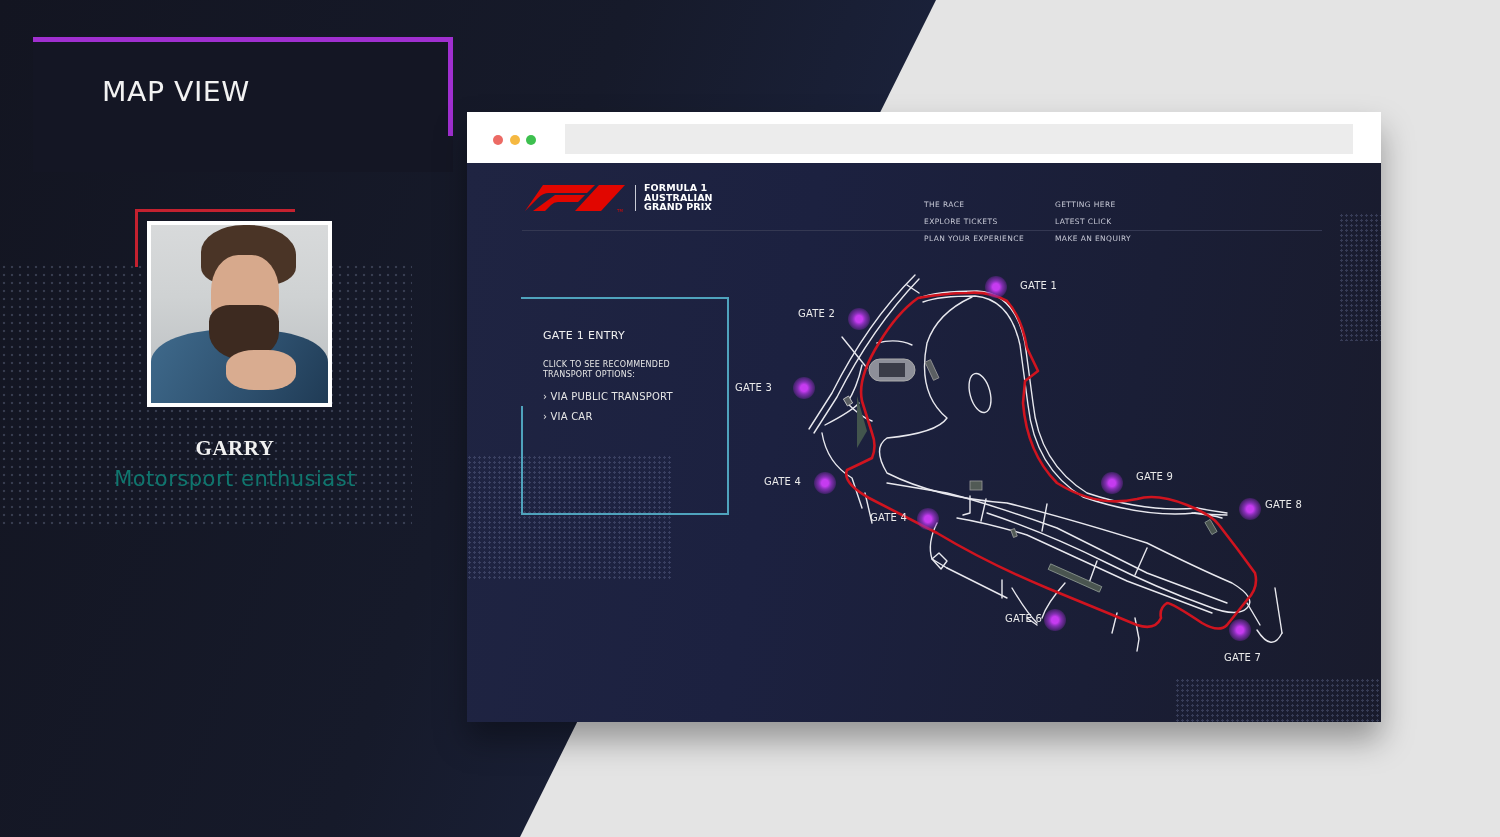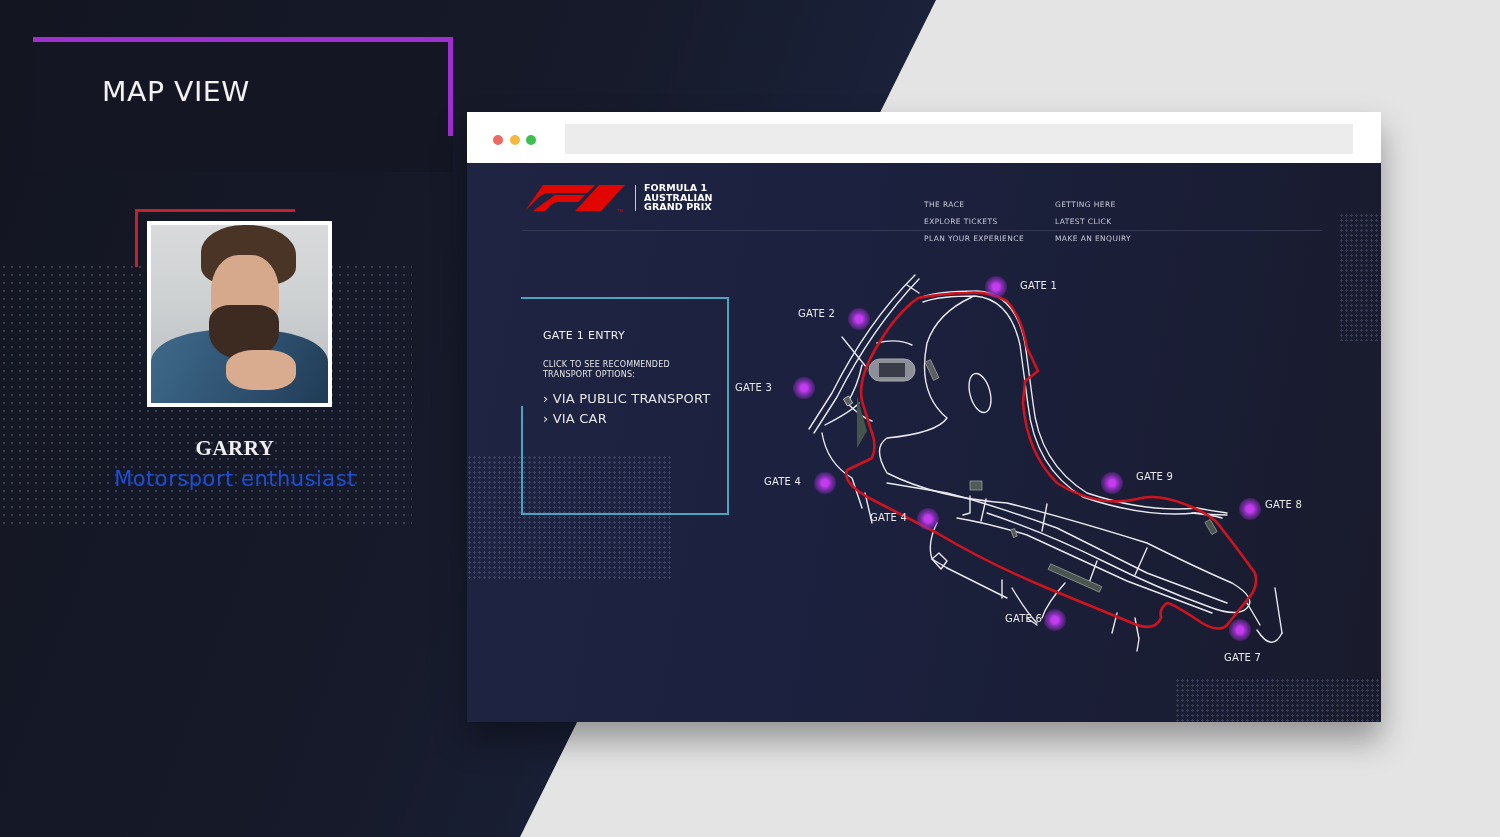--- a/index.html
+++ b/index.html
@@ -73,21 +73,21 @@
       position: absolute; left: 75px; top: 125px; width: 70px; height: 40px;
       background: #d9ac90; border-radius: 40%;
     }
     .person-name {
       position: absolute; left: 0; width: 470px; top: 436px; text-align: center;
       color: #f0f0f0; font-size: 21px; font-weight: bold; letter-spacing: 0.5px;
       font-family: Liberation Serif, serif;
     }
     .person-role {
       position: absolute; left: 0; width: 470px; top: 467px; text-align: center;
-      color: #1d4ed8; font-size: 21px; letter-spacing: 0.5px;
+      color: #0f766e; font-size: 21px; letter-spacing: 0.5px;
       font-family: "DejaVu Sans", sans-serif;
     }
     .browser {
       position: absolute; left: 467px; top: 112px; width: 914px; height: 610px;
       background: #84cc16;
       box-shadow: 0 18px 30px rgba(0,0,0,0.35);
     }
     .browser-bar { position: absolute; left: 0; top: 0; width: 914px; height: 51px; background: #fff; }
     .dot { position: absolute; top: 23px; width: 10px; height: 10px; border-radius: 50%; }
     .dot.red { left: 26px; background: #ec6a64; }
@@ -133,21 +133,21 @@
     .info-title {
       position: absolute; left: 76px; top: 166px; color: #f0f0f0; font-size: 11px; letter-spacing: 0.3px;
       font-family: "DejaVu Sans", sans-serif;
     }
     .info-desc {
       position: absolute; left: 76px; top: 197px; width: 170px; color: #e6e6e6;
       font-size: 8px; line-height: 10px; letter-spacing: 0.2px;
       font-family: "DejaVu Sans", sans-serif;
     }
     .info-link {
-      position: absolute; left: 76px; color: #e6e6e6; font-size: 13px; letter-spacing: 0.2px; cursor: pointer;
+      position: absolute; left: 76px; color: #e6e6e6; font-size: 10px; letter-spacing: 0.2px; cursor: pointer;
       font-family: "DejaVu Sans", sans-serif;
     }
     .info-link.l1 { top: 228px; }
     .info-link.l2 { top: 248px; }
     .map-svg { position: absolute; left: 0; top: 0; width: 914px; height: 559px; }
     .gate-label {
       position: absolute; color: #eaeaea; font-size: 10px; letter-spacing: 0.2px; white-space: nowrap;
       font-family: "DejaVu Sans", sans-serif;
     }
     .gate-dot {

